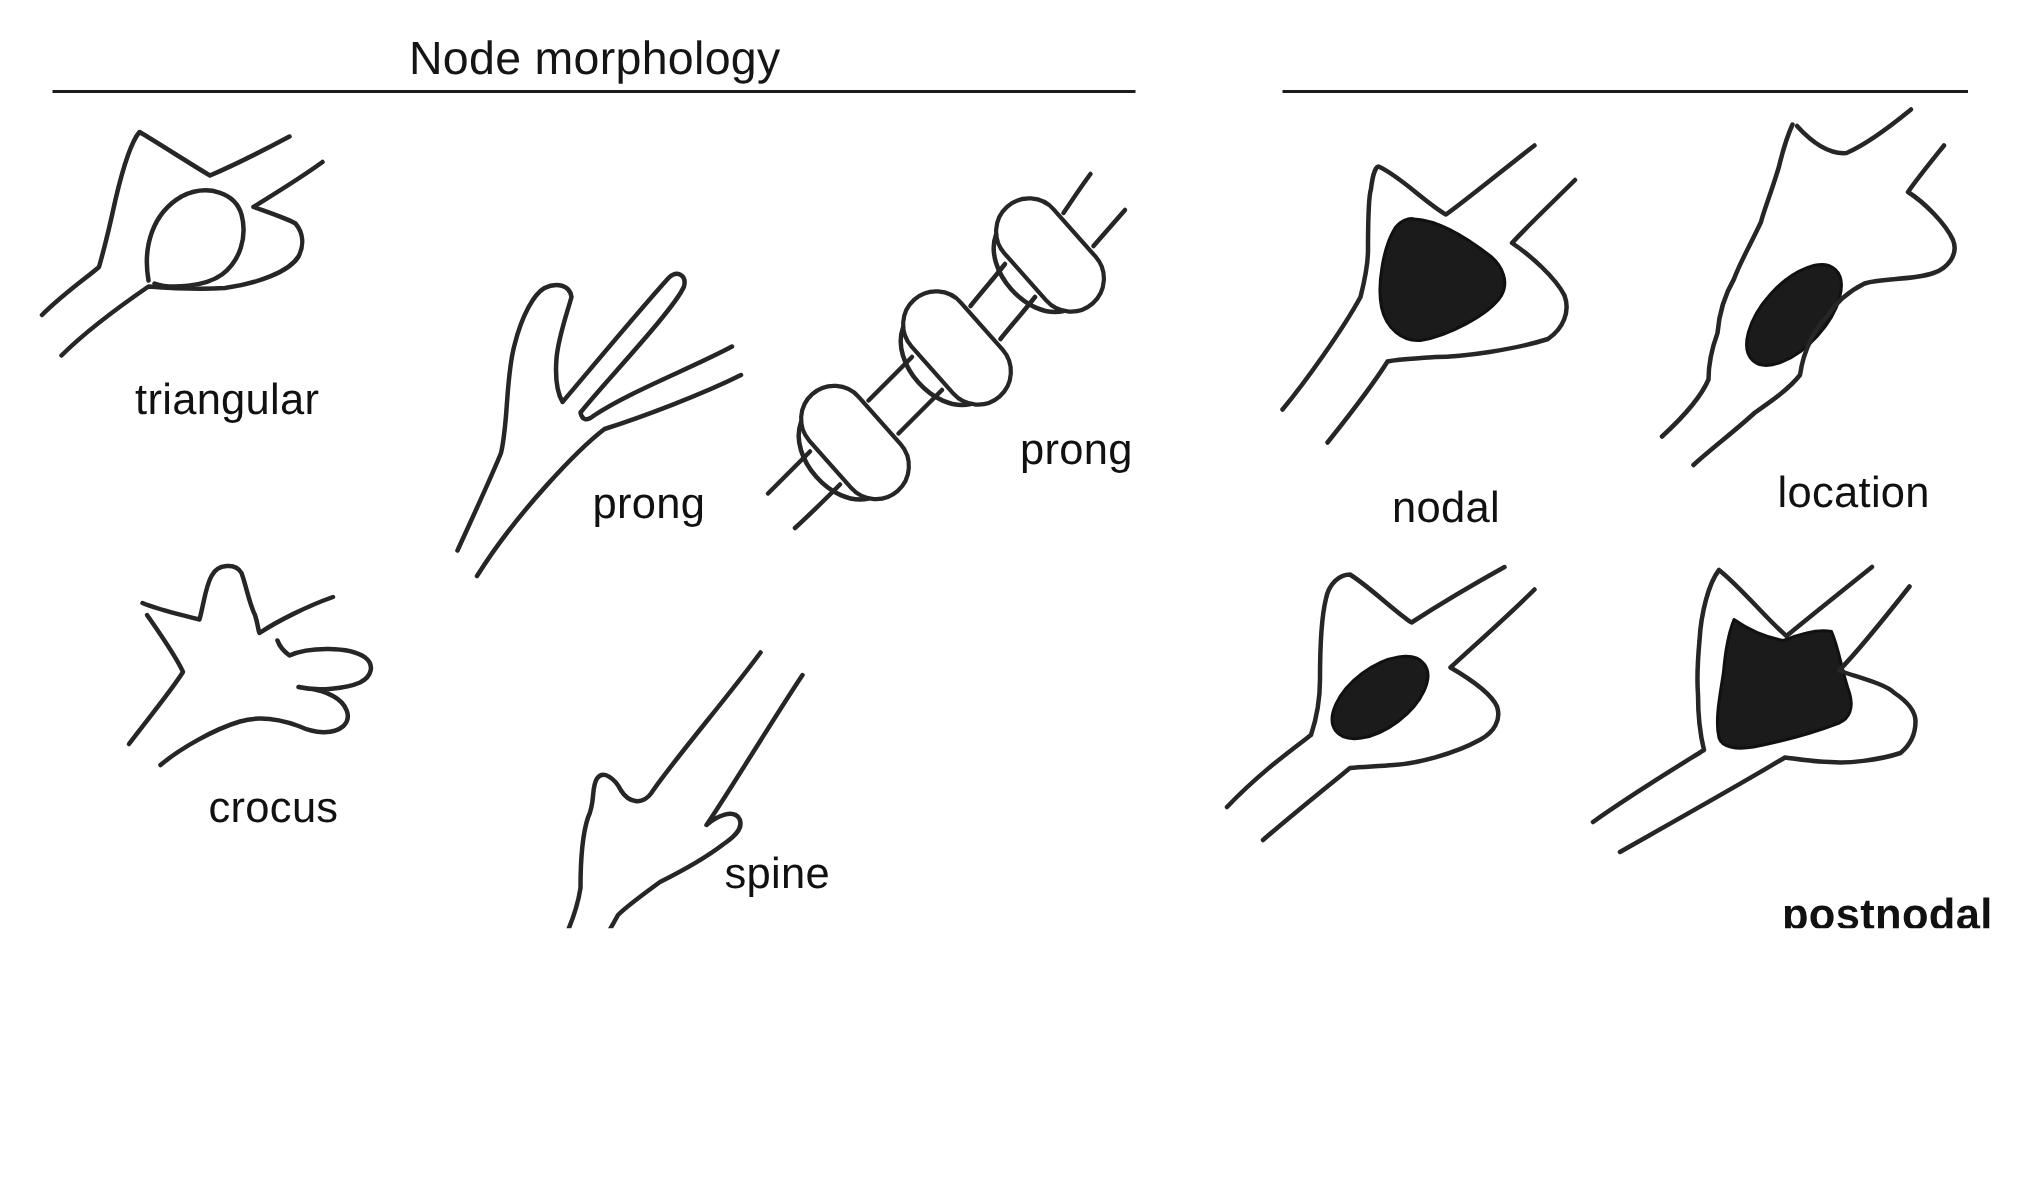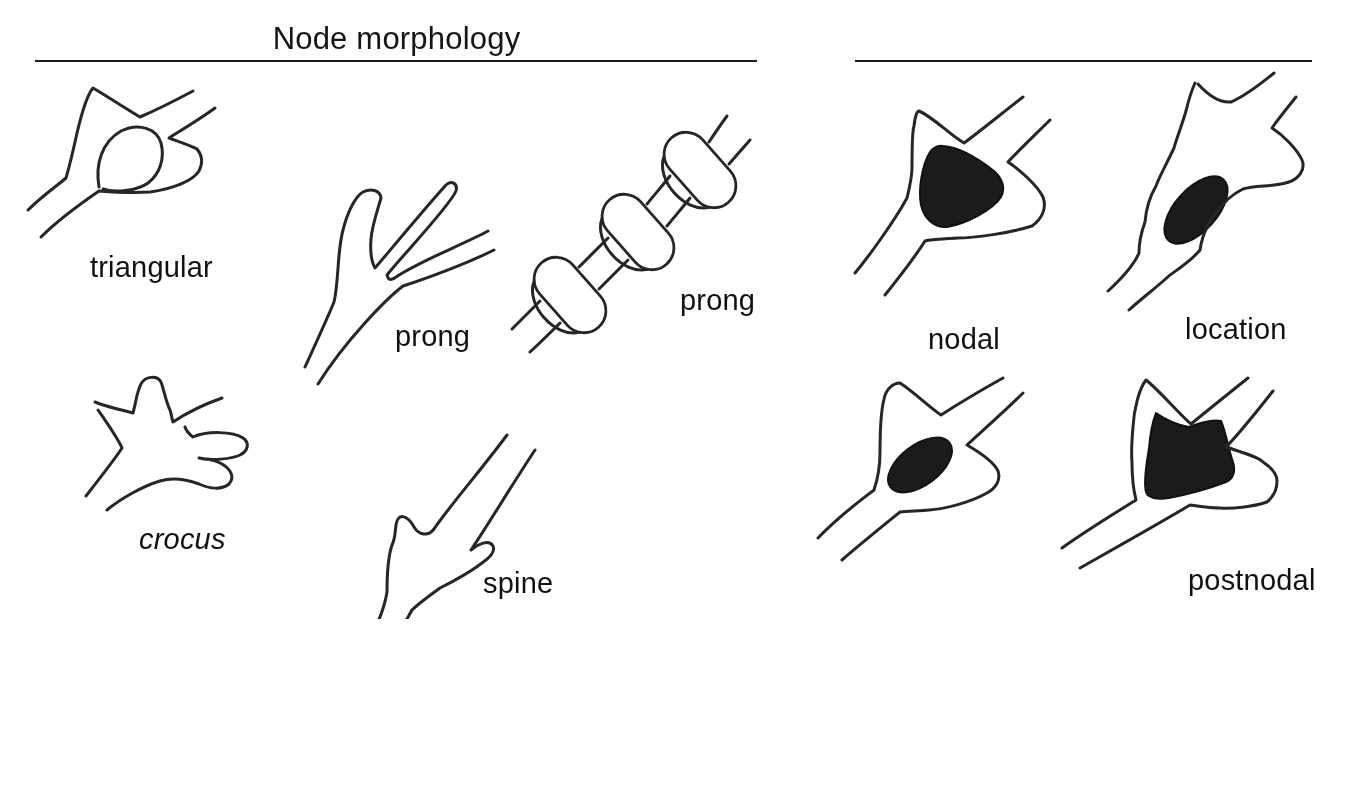--- a/index.html
+++ b/index.html
@@ -104,20 +104,20 @@
   </svg>
 
   <div class="panel-title" style="left:35px; top:21px; width:723px;">Node morphology</div>
   <div class="rule" style="left:35px; top:60px; width:722px;"></div>
 
   <div class="rule" style="left:855px; top:60px; width:457px;"></div>
 
   <div class="item-label" style="left:90px;  top:238px;margin-top:13px;">triangular</div>
   <div class="item-label" style="left:395px; top:320px;text-align:center;">prong</div>
   <div class="item-label" style="left:680px; top:284px;">prong</div>
-  <div class="item-label" style="left:139px; top:523px;font-style:italic;">crocus</div>
+  <div class="item-label" style="left:139px; top:523px;">crocus</div>
   <div class="item-label" style="left:483px; top:567px;">spine</div>
 
   <div class="item-label" style="left:928px;  top:310px;margin-top:13px;">nodal</div>
   <div class="item-label" style="left:1185px; top:313px;">location</div>
-  <div class="item-label" style="left:1188px; top:564px;">postnodal</div>
+  <div class="item-label" style="left:1188px; top:594px;font-weight:bold;">postnodal</div>
 
 </div>
 
 </body></html>

